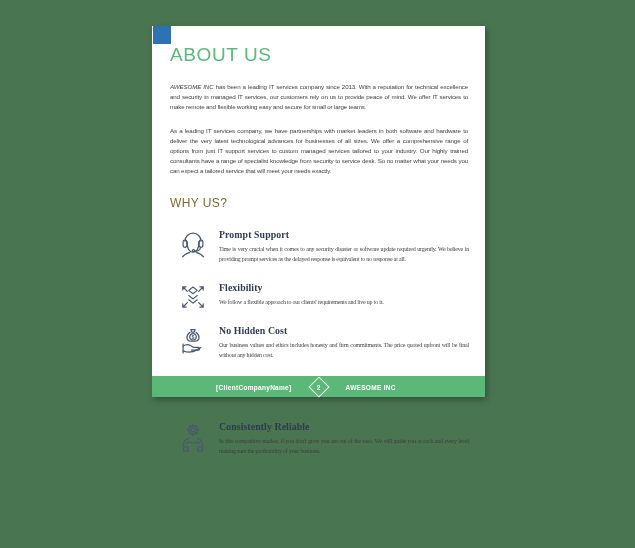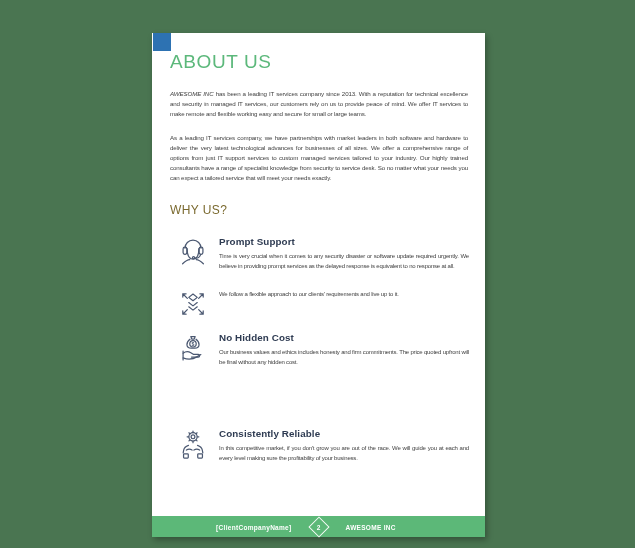--- a/index.html
+++ b/index.html
@@ -3,22 +3,22 @@
 <meta charset="utf-8">
 <style>
   * { margin:0; padding:0; box-sizing:border-box; }
   html,body { width:635px; height:548px; overflow:hidden; }
   body {
     background:#4A7551;
     font-family:"Liberation Sans", sans-serif;
     position:relative;
   }
   .page {
-    position:absolute; left:152px; top:33px;
-    width:333px; height:504px;
+    position:absolute; left:152px; top:26px;
+    width:333px; height:371px;
     background:#ffffff;
     box-shadow:2px 3px 6px rgba(0,0,0,0.3);
   }
   .corner-square {
     position:absolute; left:1px; top:0;
     width:18px; height:18px; background:#2D72B2;
   }
   .about-title {
     position:absolute; left:18px; top:19px;
     font-size:19px; line-height:20px; font-weight:400;
@@ -35,21 +35,21 @@
   .why-title {
     position:absolute; left:18px; top:169px;
     font-size:12px; line-height:16px; font-weight:400;
     color:#7A692E; letter-spacing:0.4px;
   }
   .features { position:absolute; left:24px; top:199px; width:294px; }
   .feature { position:absolute; left:0; width:100%; display:flex; }
   .f1 { top:2px; } .f2 { top:55px; } .f3 { top:98px; } .f4 { top:150px;margin-top:44px; }
   .feature-icon { width:36px; height:36px; flex:none; margin-right:7px; }
   .feature-icon svg { display:block; }
-  .feature-body { flex:1; padding-top:2px; }
+  .feature-body { flex:1; padding-top:2px;font-family:Liberation Serif, serif; }
   .feature-title {
     font-size:9.8px; font-weight:700; color:#2E3B52;
     letter-spacing:0.1px; margin-bottom:4px;
   }
   .feature-desc {
     font-size:6px; line-height:10px; letter-spacing:-0.2px;
     color:#3F3F3F; text-align:justify; max-width:250px;
   }
   .footer {
     position:absolute; left:0; bottom:0; width:100%; height:21px;
@@ -116,20 +116,21 @@
           <path class="ic" d="M18 7.5 l4.5 3.5 L18 14.5 l-4.5 -3.5 Z"></path>
           <path class="ic" d="M13.5 16.5 L18 20 l4.5 -3.5"></path>
           <path class="ic" d="M13.5 21 L18 24.5 l4.5 -3.5"></path>
           <path class="ic" d="M12 12 L7.2 7.2 M7.2 10.7 V7.2 h3.5"></path>
           <path class="ic" d="M24 12 l4.8 -4.8 M28.8 10.7 V7.2 h-3.5"></path>
           <path class="ic" d="M12 24 l-4.8 4.8 M7.2 25.3 v3.5 h3.5"></path>
           <path class="ic" d="M24 24 l4.8 4.8 M28.8 25.3 v3.5 h-3.5"></path>
         </svg>
       </div>
       <div class="feature-body">
+        <div class="feature-title">Flexibility</div>
         <p class="feature-desc">We follow a flexible approach to our clients' requirements and live up to it.</p>
       </div>
     </div>
 
     <div class="feature f3">
       <div class="feature-icon">
         <svg width="34" height="34" viewBox="0 0 36 36">
           <path class="ic" d="M15.7 7 h4.6 l-1 2.6 h-2.6 Z"></path>
           <path class="ic" d="M14.8 9.8 C10.8 12.8 9.8 19 16.2 19.2 L19.8 19.2 C26.2 19 25.2 12.8 21.2 9.8"></path>
           <circle class="ic" cx="18" cy="14.6" r="3.4"></circle>

